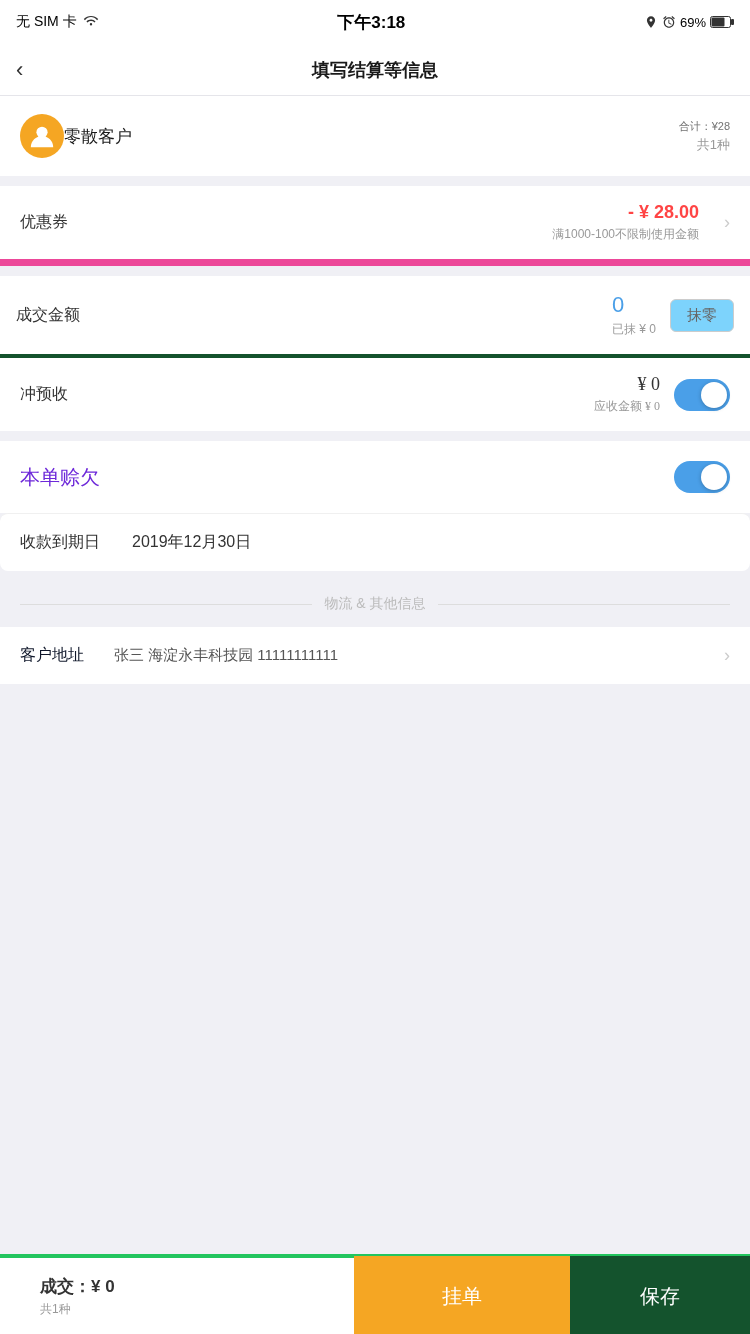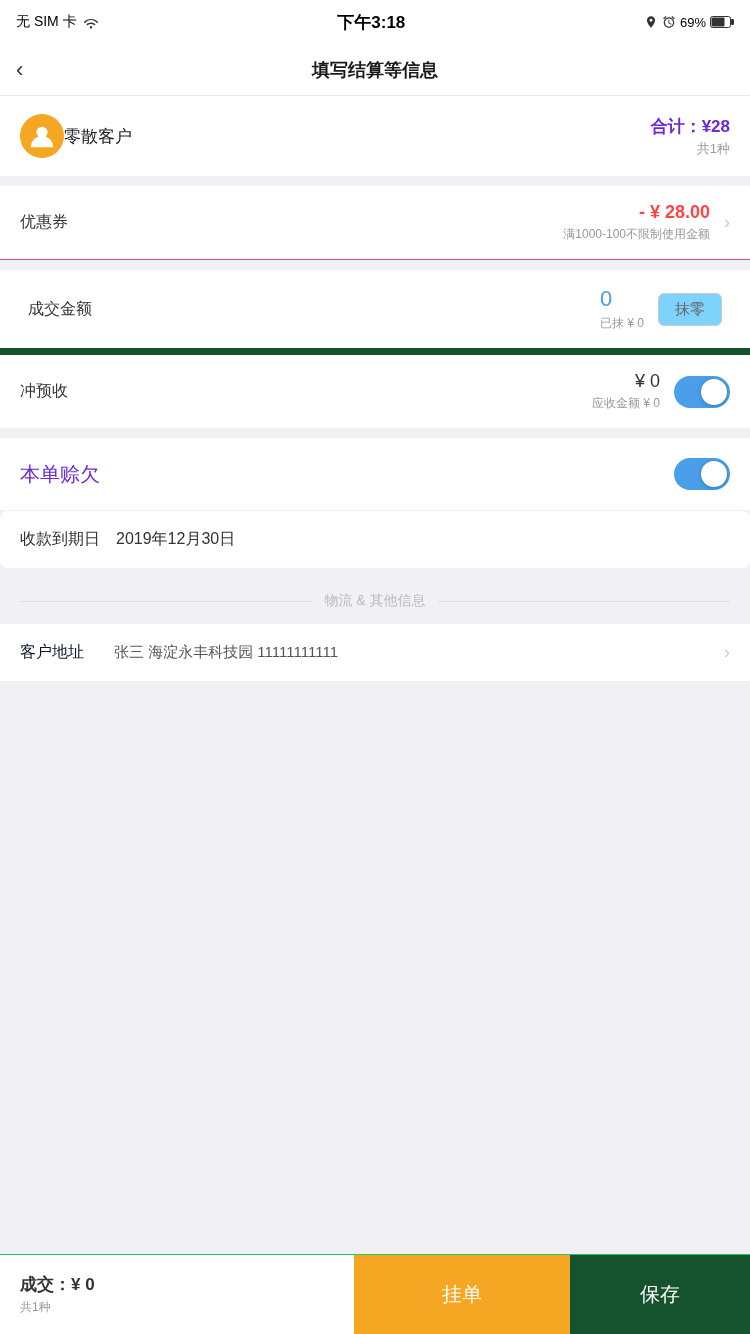--- a/index.html
+++ b/index.html
@@ -17,21 +17,21 @@
     .status-bar {
       background: #fff;
       height: 44px;
       display: flex;
       align-items: center;
       justify-content: space-between;
       padding: 0 16px;
       font-size: 14px;
       font-weight: 500;
     }
-    .status-left { display: flex; align-items: center; gap: 6px; }
+    .status-left { display: flex; align-items: flex-start; gap: 6px; }
     .status-center { font-size: 17px; font-weight: 600; }
     .status-right { display: flex; align-items: center; gap: 4px; font-size: 13px; }
 
     
     .nav-bar {
       background: #fff;
       height: 52px;
       display: flex;
       align-items: center;
       justify-content: center;
@@ -74,49 +74,49 @@
       height: 44px;
       background: #f5a623;
       border-radius: 50%;
       display: flex;
       align-items: center;
       justify-content: center;
     }
     .avatar svg { width: 28px; height: 28px; }
     .customer-name { font-size: 17px; color: #1a1a1a; font-weight: 500; }
     .customer-right { text-align: right; }
-    .total-amount { font-size: 17px; color: #6d28d9; font-weight: 700; }
+    .total-amount { font-size: 11px; color: #737373; font-weight: 400; }
     .total-count { font-size: 13px; color: #999; margin-top: 2px; }
 
     
     .row-item {
       background: #fff;
       padding: 16px 20px;
       display: flex;
       align-items: center;
       justify-content: space-between;
-      border-bottom: 1px solid #ec4899;
+      border-bottom: 7px solid #ec4899;
     }
     .row-label { font-size: 16px; color: #333; }
-    .row-right { display: flex; align-items: center; gap: 10px; text-align: right; }
+    .row-right { display: flex; align-items: center; gap: 21px; text-align: right; }
     .row-right-block { text-align: right; }
     .coupon-amount { font-size: 18px; color: #ff4444; font-weight: 600; }
     .coupon-desc { font-size: 12px; color: #999; margin-top: 3px; }
     .chevron { font-size: 18px; color: #ccc; margin-left: 4px; }
 
     
     .section-sep {
       height: 10px;
       background: #f0f0f5;
     }
 
     
     .amount-row {
       background: #fff;
-      padding: 16px 28px;
+      padding: 16px 16px;
       display: flex;
       align-items: center;
       justify-content: space-between;
     }
     .amount-label { font-size: 16px; color: #333; }
     .amount-right { display: flex; align-items: center; gap: 14px; }
     .amount-value { font-size: 22px; color: #4a9fe8; font-weight: 500; }
     .round-btn {
       border: 1.5px solid #ccc;
       border-radius: 6px;
@@ -128,21 +128,22 @@
     }
     .amount-sub { font-size: 12px; color: #999; margin-top: 3px; text-align: right; }
 
     
     .prepay-row {
       background: #fff;
       padding: 16px 20px;
       display: flex;
       align-items: center;
       justify-content: space-between;
-      border-top: 7px solid #14532d;
+      border-top: 4px solid #14532d;
+      font-family: Liberation Serif, serif;
     }
     .prepay-right { display: flex; align-items: center; gap: 14px; }
     .prepay-values { text-align: right; }
     .prepay-amount { font-size: 18px; color: #333; font-weight: 500; }
     .prepay-sub { font-size: 12px; color: #999; margin-top: 3px; }
 
     
     .toggle {
       width: 56px;
       height: 32px;
@@ -171,21 +172,21 @@
       justify-content: space-between;
     }
     .debt-label { font-size: 20px; color: #6d28d9; }
 
     
     .date-row {
       background: #fff;
       padding: 18px 20px;
       display: flex;
       align-items: center;
-      gap: 16px;
+      gap: 32px;
       border-top: 1px solid #f0f0f0;
       border-radius: 8px;
     }
     .date-label { font-size: 16px; color: #333; }
     .date-value { font-size: 16px; color: #333; }
 
     
     .logistics-sep {
       background: #f0f0f5;
       padding: 14px 20px;
@@ -218,21 +219,22 @@
     
     .bottom-bar {
       position: fixed;
       bottom: 0;
       left: 0;
       width: 750px;
       height: 80px;
       background: #fff;
       display: flex;
       align-items: center;
-      border-top: 1px solid #22c55e;
+      border-top: 4px solid #22c55e;
+      padding-left: 20px;
     }
     .bottom-info {
       flex: 1;
       padding: 0 20px;
     }
     .bottom-deal { font-size: 15px; color: #333; }
     .bottom-deal span { font-size: 17px; font-weight: 600; color: #333; }
     .bottom-count { font-size: 12px; color: #999; margin-top: 3px; }
     .btn-hold {
       width: 216px;

